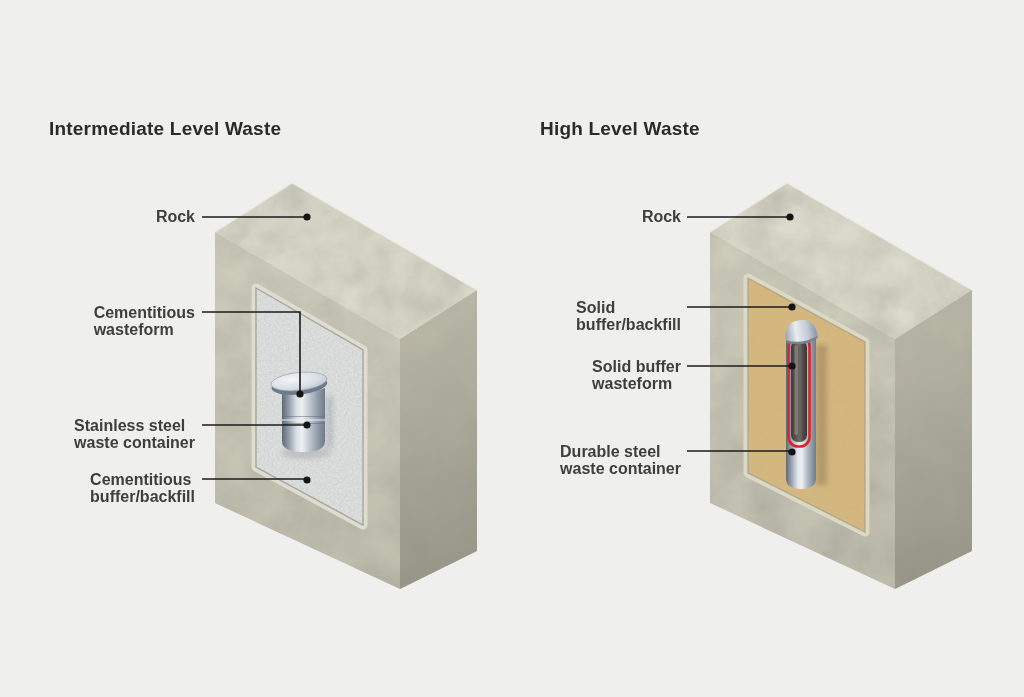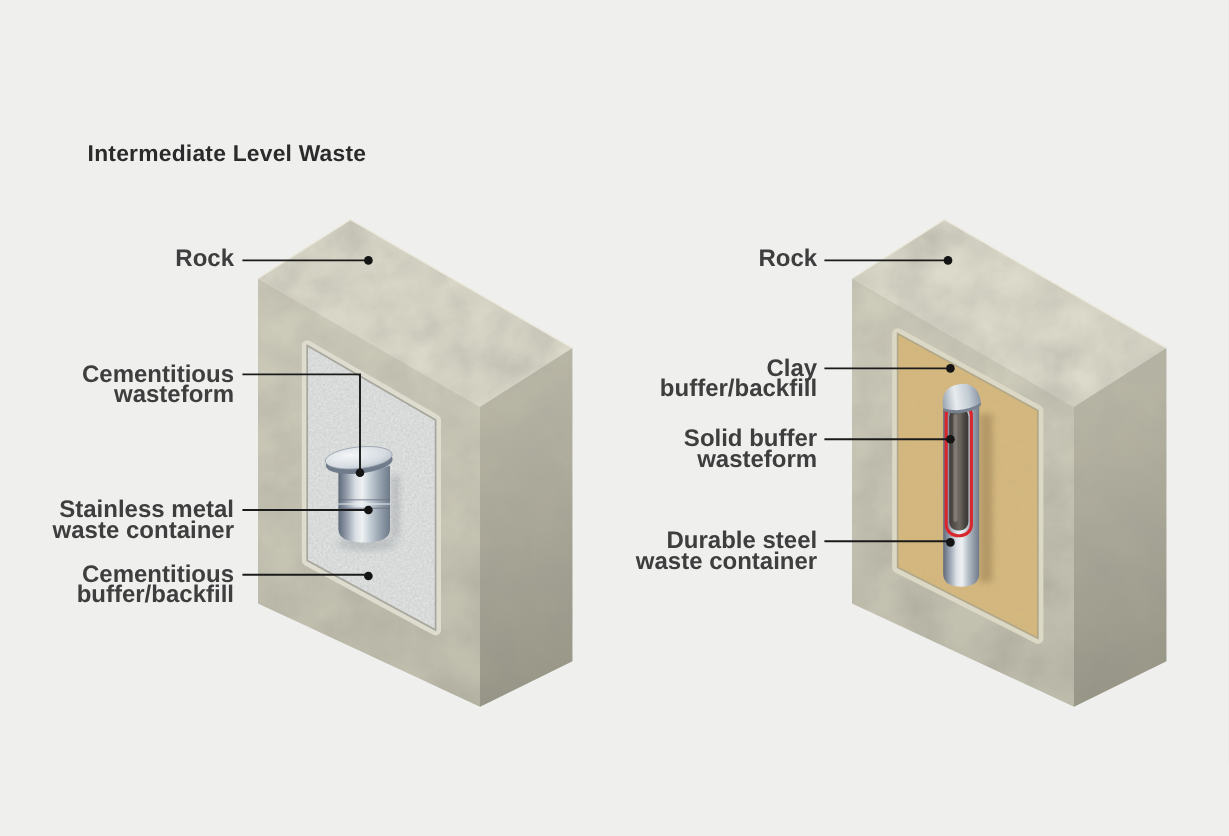--- a/index.html
+++ b/index.html
@@ -15,25 +15,25 @@
   .title{
     position:absolute;
     font-size:19px;
     font-weight:700;
     color:#2b2b2b;
     letter-spacing:.2px;
     white-space:nowrap;
   }
   .lbl{
     position:absolute;
-    font-size:20px;
+    font-size:16px;
     line-height:17px;
     font-weight:700;
     color:#3e3e3e;
-    text-align:right;
+    text-align:left;
     white-space:nowrap;
   }
 </style>
 </head>
 <body>
 
 <div class="stage">
 
   <svg width="1024" height="697" viewBox="0 0 1024 697">
     <defs>
@@ -208,43 +208,44 @@
       <circle cx="300" cy="394" r="3.6"></circle>
       <circle cx="307" cy="425" r="3.6"></circle>
       <circle cx="307" cy="480" r="3.6"></circle>
       <circle cx="790" cy="217" r="3.6"></circle>
       <circle cx="792" cy="307" r="3.6"></circle>
       <circle cx="792" cy="366" r="3.6"></circle>
       <circle cx="792" cy="452" r="3.6"></circle>
     </g>
   </svg>
 
-  <div class="title" style="left:73px;top:118px">Intermediate Level Waste</div>
+  <div class="title" style="left:49px;top:118px">Intermediate Level Waste</div>
+  <div class="title" style="left:540px;top:118px">High Level Waste</div>
 
   <div class="lbl" style="right:829px;top:208px">
     <div>Rock</div>
   </div>
   <div class="lbl" style="right:829px;top:304px">
     <div>Cementitious</div>
     <div>wasteform</div>
   </div>
   <div class="lbl" style="right:829px;top:417px">
-    <div>Stainless metal</div>
+    <div>Stainless steel</div>
     <div>waste container</div>
   </div>
   <div class="lbl" style="right:829px;top:471px">
     <div>Cementitious</div>
     <div>buffer/backfill</div>
   </div>
 
   <div class="lbl" style="right:343px;top:208px">
     <div>Rock</div>
   </div>
   <div class="lbl" style="right:343px;top:299px">
-    <div>Clay</div>
+    <div>Solid</div>
     <div>buffer/backfill</div>
   </div>
   <div class="lbl" style="right:343px;top:358px">
     <div>Solid buffer</div>
     <div>wasteform</div>
   </div>
   <div class="lbl" style="right:343px;top:443px">
     <div>Durable steel</div>
     <div>waste container</div>
   </div>

